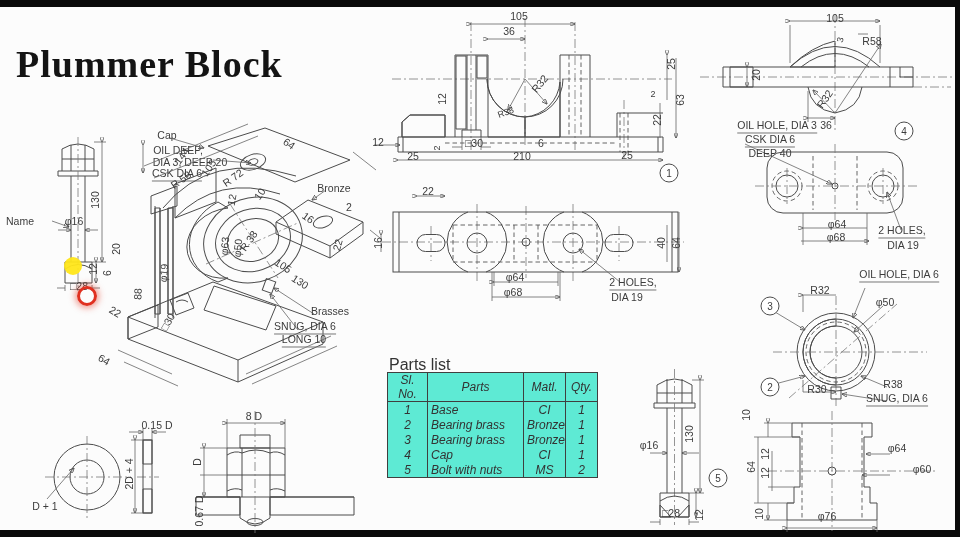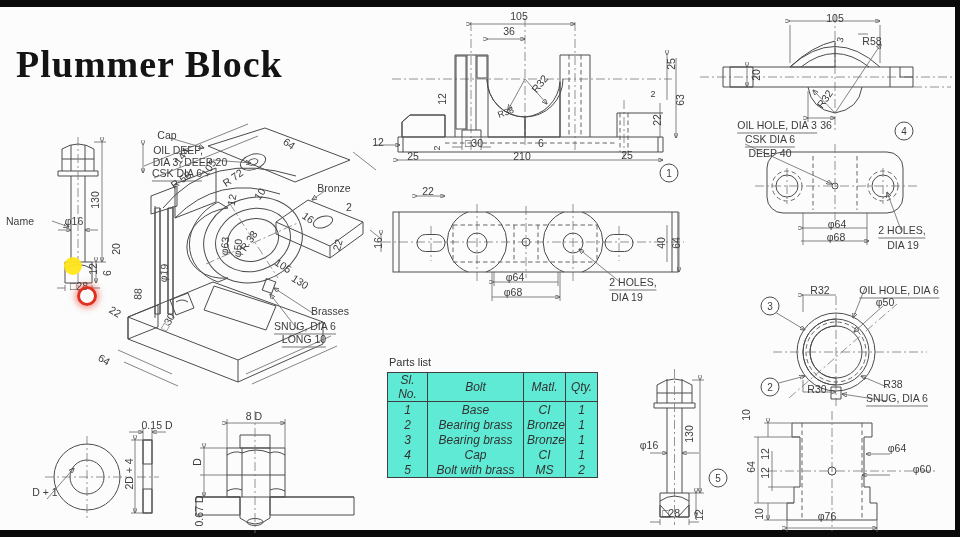--- a/index.html
+++ b/index.html
@@ -13,28 +13,28 @@
   .s9{font-size:9px;}
   .u{border-bottom:1px solid #777;padding-bottom:1px;}
   .balloon{position:absolute;width:17px;height:17px;border:1.2px solid #4c4c4c;border-radius:50%;
            background:#fff;display:flex;align-items:center;justify-content:center;
            font-size:10px;transform:translate(-50%,-50%);}
   svg{position:absolute;overflow:visible;}
   svg path,svg line,svg rect,svg circle,svg ellipse{fill:none;stroke:#4c4c4c;stroke-width:1;}
   .hz{stroke:#666;stroke-width:.8;}
   .cl{stroke:#7a7a7a;stroke-width:.8;stroke-dasharray:9 3 2 3;}
   .dsh{stroke:#555;stroke-width:.9;stroke-dasharray:4.5 3;}
-  .plist-title{position:absolute;left:389px;top:356px;font-size:11px;color:#333;}
+  .plist-title{position:absolute;left:389px;top:356px;font-size:16px;color:#333;}
   table.plist{position:absolute;left:387px;top:372px;width:210px;border-collapse:collapse;
               border:1.5px solid #3f3f3f;background:#5eead4;font-size:12px;color:#333;table-layout:fixed;font-style:italic;}
   table.plist th,table.plist td{border-left:1px solid #3f3f3f;padding:0 3px;height:15px;
               text-align:center;font-weight:normal;overflow:hidden;}
   table.plist th{border-bottom:1.5px solid #3f3f3f;height:17px;}
   table.plist th:first-child,table.plist td:first-child{border-left:none;}
-  table.plist td.nm{text-align:center;}
+  table.plist td.nm{text-align:left;}
   .hl-yellow{position:absolute;left:64px;top:257px;width:18px;height:18px;border-radius:50%;
              background:#ffe619;opacity:.95;z-index:5;}
   .hl-red{position:absolute;left:77px;top:286px;width:14px;height:14px;border-radius:50%;
           border:3px solid #e03020;box-shadow:0 0 6px 2px rgba(230,60,40,.5);z-index:6;}
 </style>
 </head>
 <body>
 
 <div id="canvas">
 
@@ -224,21 +224,21 @@
   <table class="plist">
     <colgroup>
         <col style="width:40px">
         <col style="width:96px">
         <col style="width:42px">
         <col style="width:32px">
       </colgroup>
     <thead>
       <tr>
         <th>Sl. No.</th>
-        <th>Bolt</th>
+        <th>Parts</th>
         <th>Matl.</th>
         <th>Qty.</th>
       </tr>
     </thead>
     <tbody>
         <tr>
           <td>1</td>
           <td class="nm">Base</td>
           <td>CI</td>
           <td>1</td>
@@ -256,21 +256,21 @@
           <td>1</td>
         </tr>
         <tr>
           <td>4</td>
           <td class="nm">Cap</td>
           <td>CI</td>
           <td>1</td>
         </tr>
         <tr>
           <td>5</td>
-          <td class="nm">Bolt with brass</td>
+          <td class="nm">Bolt with nuts</td>
           <td>MS</td>
           <td>2</td>
         </tr>
       </tbody>
   </table>
 
   <svg style="left:695px;top:10px" width="265" height="125" viewBox="0 0 265 125">
     <defs>
       <pattern id="p4" patternUnits="userSpaceOnUse" width="4.5" height="4.5" patternTransform="rotate(45)">
           <line x1="0" y1="0" x2="0" y2="4.5" stroke="#8a8a8a" stroke-width="0.9"></line>
@@ -348,21 +348,21 @@
     <path class="hz" d="M58,7 V24 M58,104 V92"></path>
     <path class="hz" d="M30,24 L60,42" marker-end="url(#m7)"></path>
     <path class="hz" d="M30,96 L60,88" marker-end="url(#m7)"></path>
     <path class="hz" d="M120,0 L108,30" marker-end="url(#m7)"></path>
     <path class="hz" d="M138,18 L109,44" marker-end="url(#m7)"></path>
     <path class="hz" d="M142,99 L116,88" marker-end="url(#m7)"></path>
     <path class="hz" d="M142,113 L97,106" marker-end="url(#m7)"></path>
   </svg>
   <span class="balloon" style="left:770px;top:306px">3</span>
   <span class="balloon" style="left:770px;top:387px">2</span>
-  <span class="dim u" style="left:899px;top:292px">OIL HOLE, DIA 6</span>
+  <span class="dim u" style="left:899px;top:276px">OIL HOLE, DIA 6</span>
   <span class="dim" style="left:885px;top:303px">φ50</span>
   <span class="dim" style="left:820px;top:291px">R32</span>
   <span class="dim" style="left:817px;top:390px">R30</span>
   <span class="dim" style="left:893px;top:385px">R38</span>
   <span class="dim u" style="left:897px;top:400px">SNUG, DIA 6</span>
 
   <svg style="left:740px;top:405px" width="220" height="130" viewBox="0 0 220 130">
     <defs>
       <marker id="m8" markerWidth="7" markerHeight="6" refX="6.5" refY="3" orient="auto">
           <path d="M0,0L7,3L0,6Z" fill="#555" stroke="none"></path>
@@ -430,21 +430,21 @@
     <path class="cl" d="M62,36 V120 M20,77 H106 M112,77 H134"></path>
     <path class="hz" d="M22,99 L49,68" marker-end="url(#m10)"></path>
     <rect x="118" y="40" width="9" height="73"></rect>
     <path d="M118,40 H127 V64 H118 Z M118,89 H127 V113 H118 Z" fill="url(#p7)" stroke-width="0.5"></path>
     <path class="hz" d="M110,40 V113" marker-start="url(#m10)" marker-end="url(#m10)"></path>
     <path class="hz" d="M118,40 H106 M118,113 H106"></path>
     <path class="hz" d="M104,32 H118" marker-end="url(#m10)"></path>
     <path class="hz" d="M141,32 H127" marker-end="url(#m10)"></path>
     <path class="hz" d="M118,40 V28 M127,40 V28"></path>
   </svg>
-  <span class="dim" style="left:45px;top:493px">D + 1</span>
+  <span class="dim" style="left:45px;top:507px">D + 1</span>
   <span class="dim" style="left:130px;top:474px;--r:-90deg">2D + 4</span>
   <span class="dim" style="left:157px;top:426px">0.15 D</span>
 
   <svg style="left:188px;top:403px" width="172" height="132" viewBox="0 0 172 132">
     <defs>
       <pattern id="p8" patternUnits="userSpaceOnUse" width="4.5" height="4.5" patternTransform="rotate(45)">
           <line x1="0" y1="0" x2="0" y2="4.5" stroke="#8a8a8a" stroke-width="0.9"></line>
         </pattern>
       <marker id="m11" markerWidth="7" markerHeight="6" refX="6.5" refY="3" orient="auto">
           <path d="M0,0L7,3L0,6Z" fill="#555" stroke="none"></path>

